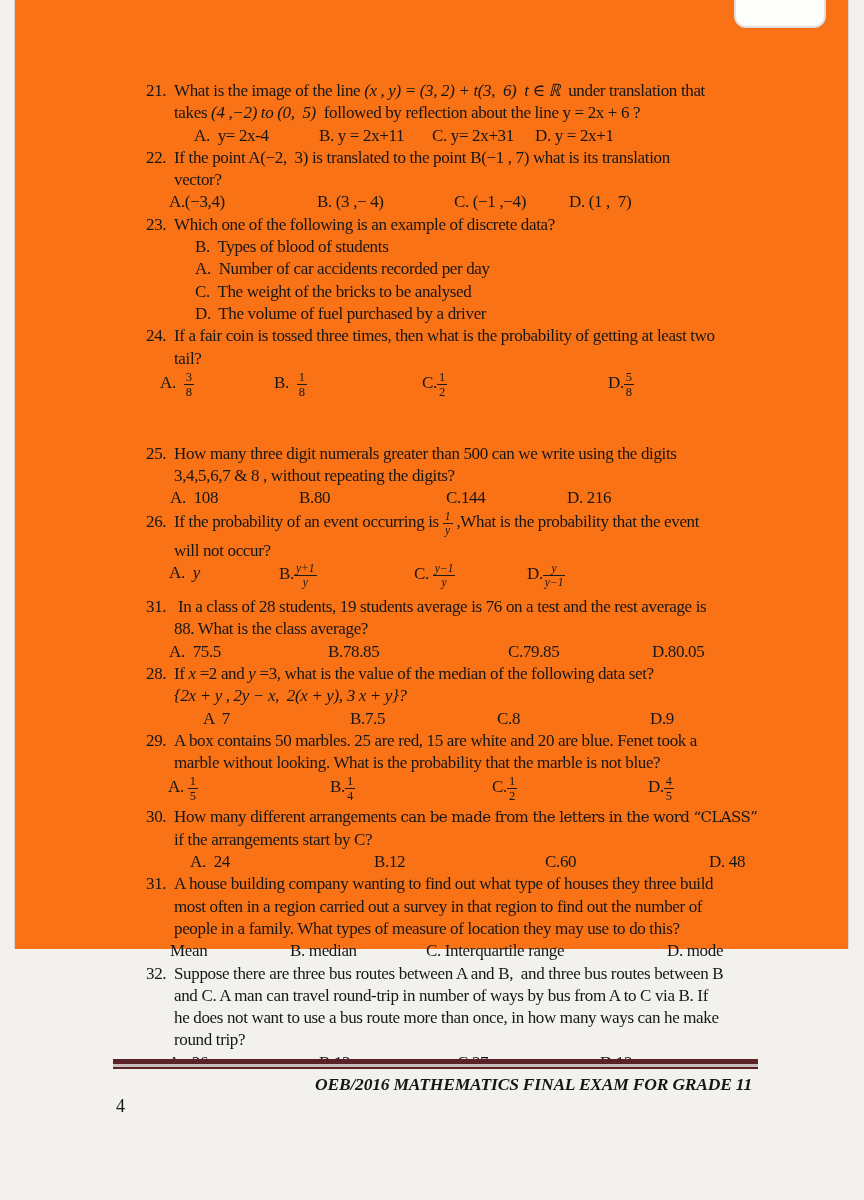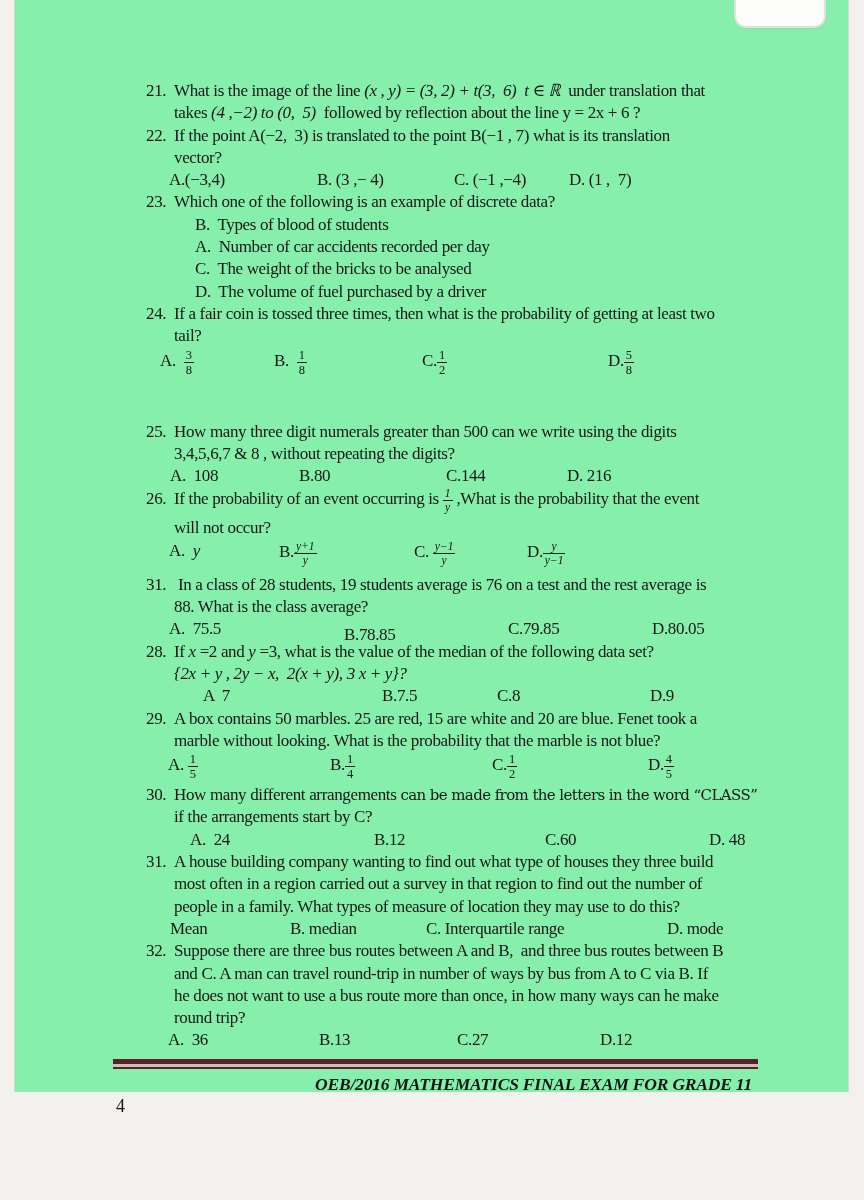--- a/index.html
+++ b/index.html
@@ -3,22 +3,22 @@
 <meta charset="utf-8">
 <style>
   html,body{margin:0;padding:0;}
   body{
     width:864px;height:1200px;position:relative;overflow:hidden;
     background:#f2f1ee;
     font-family:"Liberation Serif","DejaVu Serif",serif;
     color:#161616;
   }
   .page{
-    position:absolute;left:14px;top:0;width:835px;height:1092px;
-    background:#86efac;
+    position:absolute;left:14px;top:0;width:835px;height:949px;
+    background:#f97316;
     border-left:1px solid #d8d6d2;border-right:1px solid #d8d6d2;
     box-sizing:border-box;
     text-decoration:underline;
   }
   .float-btn{
     position:absolute;left:719px;top:-16px;width:88px;height:40px;
     background:#fdfdfc;border:2px solid #e2e1de;border-radius:12px;
     box-shadow:0 1px 2px rgba(0,0,0,0.05);
   }
   .content{
@@ -60,20 +60,21 @@
 </style>
 </head>
 <body>
 
 <div class="page">
   <div class="float-btn"></div>
   <div class="content" id="exam-content">
       <div>
         <div class="qline"><span class="qnum">21.</span><span><span>What is the image of the line </span><span class="i">(x , y) = (3, 2) + t(3,  6)  t ∈ ℝ</span><span>  under translation that</span></span></div>
         <div class="qline cont"><span><span>takes </span><span class="i">(4 ,−2) to (0,  5)</span><span>  followed by reflection about the line y = 2x + 6 ?</span></span></div>
+        <div class="qline optrow"><span class="opt" style="left: 48px;"><span>A.  y= 2x-4</span></span><span class="opt" style="left: 173px;"><span>B. y = 2x+11</span></span><span class="opt" style="left: 286px;"><span>C. y= 2x+31</span></span><span class="opt" style="left: 389px;"><span>D. y = 2x+1</span></span></div>
       </div>
       <div>
         <div class="qline"><span class="qnum">22.</span><span><span>If the point A(−2,  3) is translated to the point B(−1 , 7) what is its translation</span></span></div>
         <div class="qline cont"><span><span>vector?</span></span></div>
         <div class="qline optrow"><span class="opt" style="left: 23px;"><span>A.(−3,4)</span></span><span class="opt" style="left: 171px;"><span>B. (3 ,− 4)</span></span><span class="opt" style="left: 308px;"><span>C. (−1 ,−4)</span></span><span class="opt" style="left: 423px;"><span>D. (1 ,  7)</span></span></div>
       </div>
       <div>
         <div class="qline"><span class="qnum">23.</span><span><span>Which one of the following is an example of discrete data?</span></span></div>
         <div class="qline ind"><span><span>B.  Types of blood of students</span></span></div>
         <div class="qline ind"><span><span>A.  Number of car accidents recorded per day</span></span></div>
@@ -91,26 +92,26 @@
         <div class="qline optrow"><span class="opt" style="left: 24px;"><span>A.  108</span></span><span class="opt" style="left: 153px;"><span>B.80</span></span><span class="opt" style="left: 300px;"><span>C.144</span></span><span class="opt" style="left: 421px;"><span>D. 216</span></span></div>
       </div>
       <div>
         <div class="qline" style="height: 30px;"><span class="qnum">26.</span><span><span>If the probability of an event occurring is </span><span class="fr i"><span class="n">1</span><span class="d">y</span></span><span> ,What is the probability that the event</span></span></div>
         <div class="qline cont"><span><span>will not occur?</span></span></div>
         <div class="qline optrow" style="height: 34px;"><span class="opt" style="left: 23px;"><span>A.  </span><span class="i">y</span></span><span class="opt" style="left: 133px;"><span>B.</span><span class="fr i"><span class="n">y+1</span><span class="d">y</span></span></span><span class="opt" style="left: 268px;"><span>C. </span><span class="fr i"><span class="n">y−1</span><span class="d">y</span></span></span><span class="opt" style="left: 381px;"><span>D.</span><span class="fr i"><span class="n">y</span><span class="d">y−1</span></span></span></div>
       </div>
       <div>
         <div class="qline"><span class="qnum">31.</span><span><span> In a class of 28 students, 19 students average is 76 on a test and the rest average is</span></span></div>
         <div class="qline cont"><span><span>88. What is the class average?</span></span></div>
-        <div class="qline optrow"><span class="opt" style="left: 23px;"><span>A.  75.5</span></span><span class="opt" style="left: 198px; margin-top: 6px;"><span>B.78.85</span></span><span class="opt" style="left: 362px;"><span>C.79.85</span></span><span class="opt" style="left: 506px;"><span>D.80.05</span></span></div>
+        <div class="qline optrow"><span class="opt" style="left: 23px;"><span>A.  75.5</span></span><span class="opt" style="left: 182px;"><span>B.78.85</span></span><span class="opt" style="left: 362px;"><span>C.79.85</span></span><span class="opt" style="left: 506px;"><span>D.80.05</span></span></div>
       </div>
       <div>
         <div class="qline"><span class="qnum">28.</span><span><span>If </span><span class="i">x</span><span> =2 and </span><span class="i">y</span><span> =3, what is the value of the median of the following data set?</span></span></div>
         <div class="qline cont"><span><span class="i">{2x + y , 2y − x,  2(x + y), 3 x + y}?</span></span></div>
-        <div class="qline optrow"><span class="opt" style="left: 57px;"><span>A  7</span></span><span class="opt" style="left: 204px; margin-left: 32px;"><span>B.7.5</span></span><span class="opt" style="left: 351px;"><span>C.8</span></span><span class="opt" style="left: 504px;"><span>D.9</span></span></div>
+        <div class="qline optrow"><span class="opt" style="left: 57px;"><span>A  7</span></span><span class="opt" style="left: 204px;"><span>B.7.5</span></span><span class="opt" style="left: 351px;"><span>C.8</span></span><span class="opt" style="left: 504px;"><span>D.9</span></span></div>
       </div>
       <div>
         <div class="qline"><span class="qnum">29.</span><span><span>A box contains 50 marbles. 25 are red, 15 are white and 20 are blue. Fenet took a</span></span></div>
         <div class="qline cont"><span><span>marble without looking. What is the probability that the marble is not blue?</span></span></div>
         <div class="qline optrow" style="height: 32px;"><span class="opt" style="left: 22px;"><span>A. </span><span class="fr big"><span class="n">1</span><span class="d">5</span></span></span><span class="opt" style="left: 184px;"><span>B.</span><span class="fr big"><span class="n">1</span><span class="d">4</span></span></span><span class="opt" style="left: 346px;"><span>C.</span><span class="fr big"><span class="n">1</span><span class="d">2</span></span></span><span class="opt" style="left: 502px;"><span>D.</span><span class="fr big"><span class="n">4</span><span class="d">5</span></span></span></div>
       </div>
       <div>
         <div class="qline"><span class="qnum">30.</span><span><span>How many different arrangements </span><span class="alt">can be made from the letters in the word “CLASS”</span></span></div>
         <div class="qline cont"><span><span>if the arrangements start by C?</span></span></div>
         <div class="qline optrow"><span class="opt" style="left: 44px;"><span>A.  24</span></span><span class="opt" style="left: 228px;"><span>B.12</span></span><span class="opt" style="left: 399px;"><span>C.60</span></span><span class="opt" style="left: 563px;"><span>D. 48</span></span></div>

